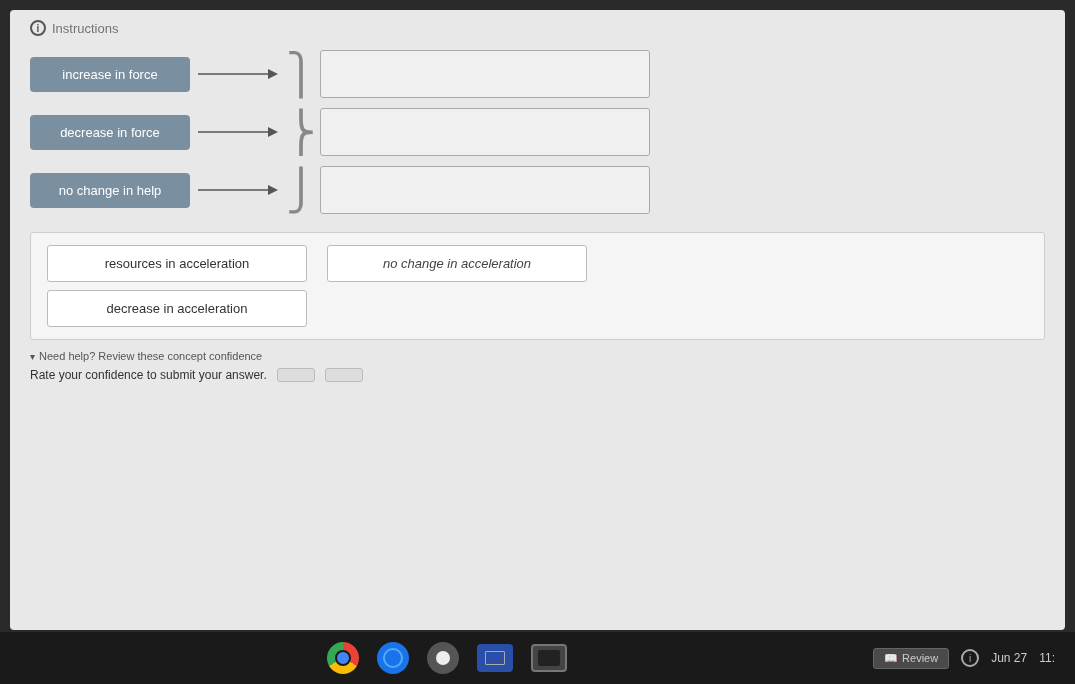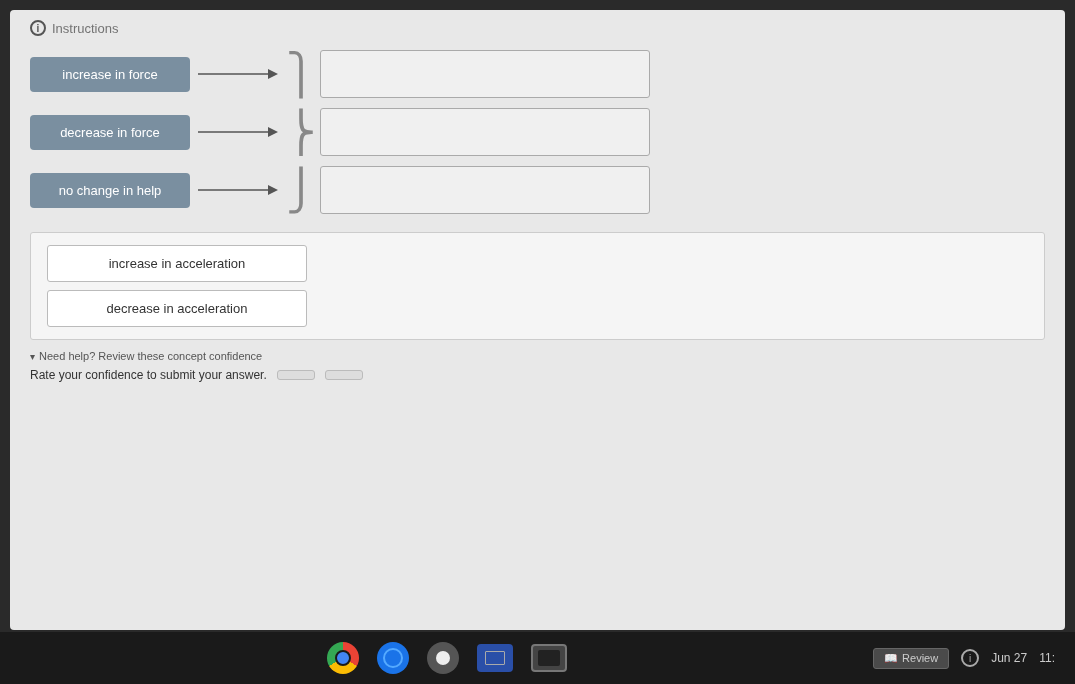--- a/index.html
+++ b/index.html
@@ -154,21 +154,20 @@
       align-items: center;
       gap: 4px;
     }
 
     .need-help-chevron {
       font-size: 10px;
     }
 
     .confidence-row {
       display: flex;
-      align-items: center;
       gap: 10px;
       font-size: 12px;
       color: #333;
     }
 
     .confidence-btn {
       background: #ddd;
       border: 1px solid #bbb;
       border-radius: 3px;
       padding: 4px 18px;
@@ -289,21 +288,22 @@
       </div>
       <div class="bracket-and-box">
         <span class="bracket">⎭</span>
         <div class="effect-box"></div>
       </div>
     </div>
   </div>
 
   <div class="answer-section">
     <div class="answer-row">
-      <div class="answer-option">increase in acceleration</div>
+      <div class="answer-option">resources in acceleration</div>
+      <div class="answer-option italic-text">no change in acceleration</div>
     </div>
     <div class="answer-row">
       <div class="answer-option">decrease in acceleration</div>
     </div>
   </div>
 
   <div class="bottom-section">
     <div class="need-help">
       <span class="need-help-chevron">▾</span>
       <span>Need help? Review these concept confidence</span>

